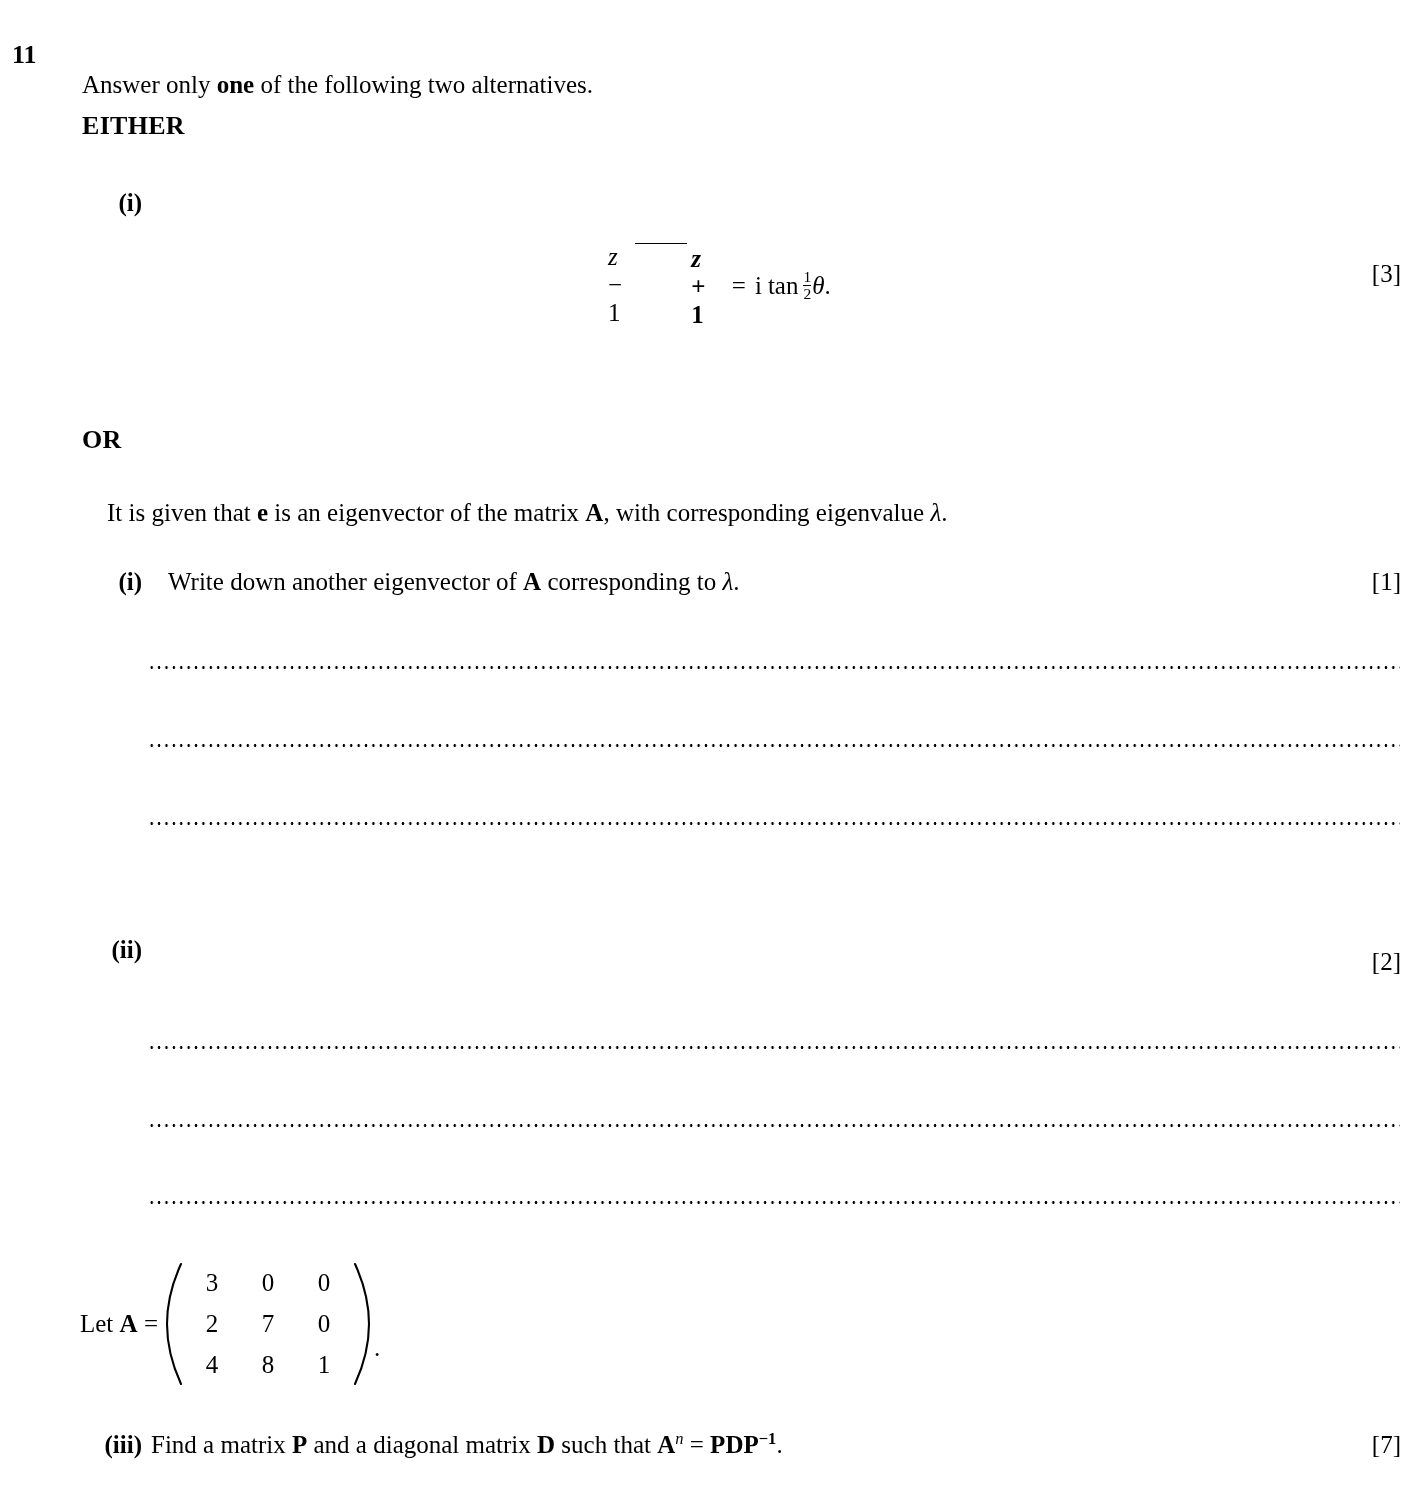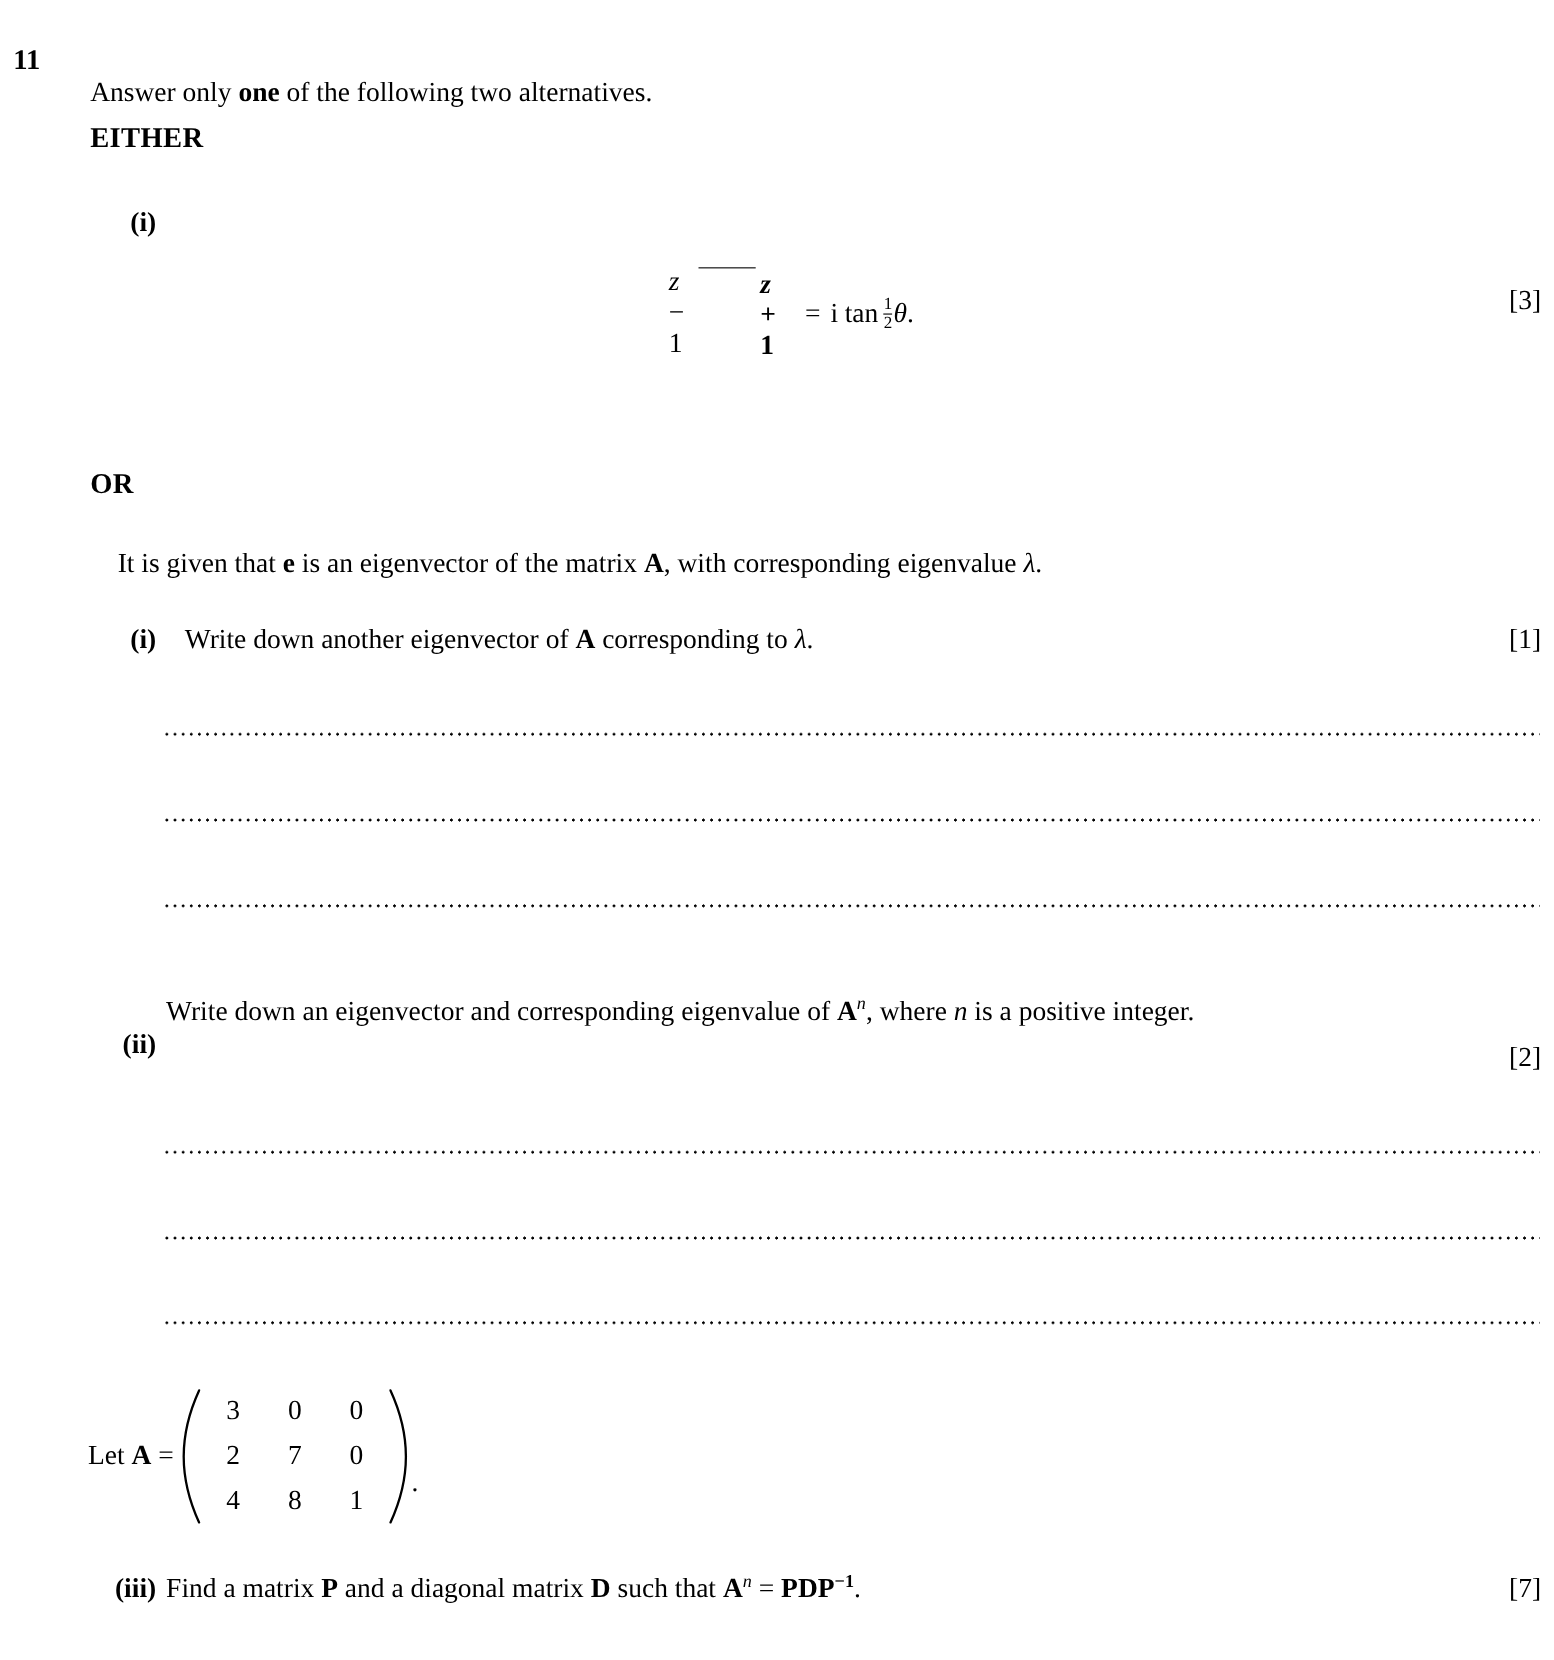--- a/index.html
+++ b/index.html
@@ -221,21 +221,20 @@
 
   <div class="part-label" style="left:98px; top:568px; width:44px;">(i)</div>
   <div class="part-body" style="left:168px; top:568px;"><span>Write down another eigenvector of </span><span class="mathbf">A</span><span> corresponding to </span><span class="mathvar">λ</span><span>.</span></div>
   <div class="marks" style="top:568px;">[1]</div>
 
   <div class="dotline" style="top:665px;"></div>
   <div class="dotline" style="top:743px;"></div>
   <div class="dotline" style="top:821px;"></div>
 
   <div class="part-label" style="left:90px; top:936px; width:52px;">(ii)</div>
-  <div class="part-body" style="left:151px; top:906px;"><span>Write down an eigenvector and corresponding eigenvalue of </span><span class="mathbf">A</span><span class="sup it">n</span><span>, where </span><span class="mathvar">n</span><span> is a positive integer.</span></div>
   <div class="marks" style="top:948px;">[2]</div>
 
   <div class="dotline" style="top:1045px;"></div>
   <div class="dotline" style="top:1123px;"></div>
   <div class="dotline" style="top:1200px;"></div>
 
   <div class="matrix-block">
     <span class="matrix-lead"><span>Let </span><span class="mathbf">A</span><span> =</span></span>
 
     <span class="paren">

